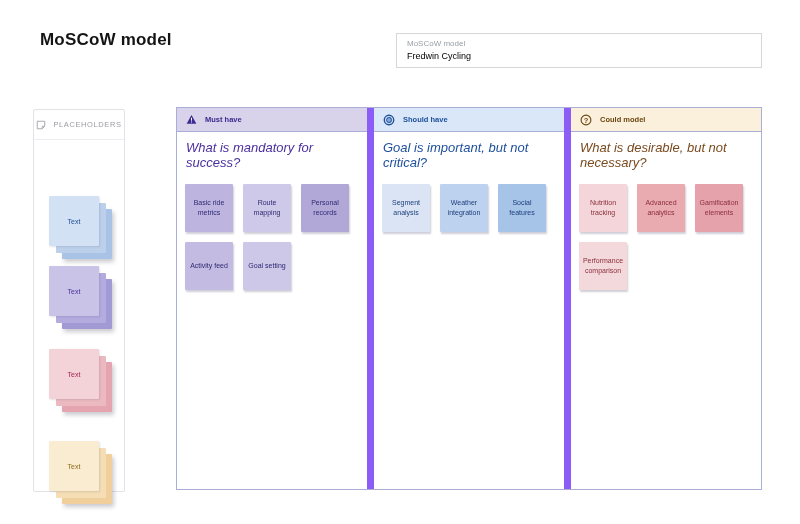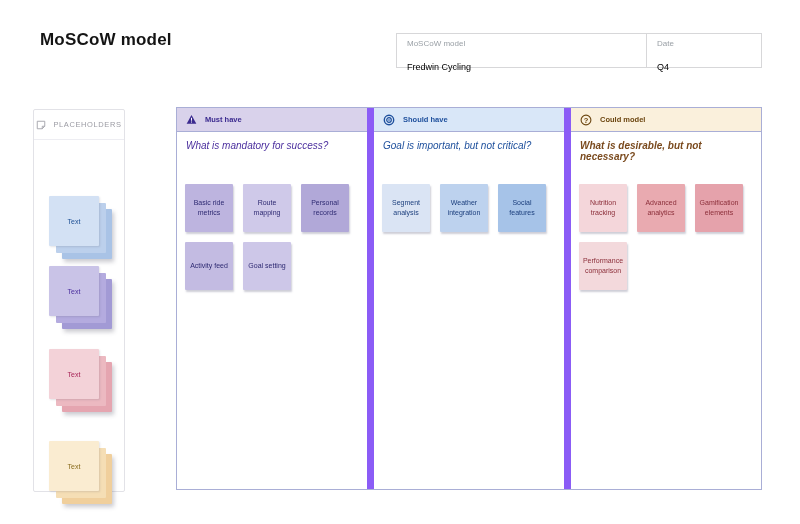--- a/index.html
+++ b/index.html
@@ -9,21 +9,21 @@
   .page-title { position:absolute; left:40px; top:30px; font-size:17px;
     font-weight:700; color:#141414; letter-spacing:.2px; }
 
   
   .meta-form { position:absolute; left:396px; top:33px; width:366px; height:35px;
     border:1px solid #d7d7d9; display:flex; background:#fff; }
   .meta-cell { padding:5px 10px 3px; display:flex; flex-direction:column; }
   .meta-cell.c0 { width:249px; }
   .meta-cell.c1 { flex:1; border-left:1px solid #d7d7d9; }
   .meta-label { font-size:8px; color:#9aa0a6; }
-  .meta-value { font-size:9px; color:#000; margin-top:14px; }
+  .meta-value { font-size:9px; color:#000; margin-top:3px; }
 
   
   .panel { position:absolute; left:33px; top:109px; width:92px; height:383px;
     border:1px solid #e2e2e7; border-radius:2px; background:#fff; }
   .panel-header { height:30px; display:flex; align-items:center; justify-content:center;
     gap:7px; border-bottom:1px solid #ededf2; color:#9b9ba3; font-size:7.5px;
     letter-spacing:.6px; }
   .stacks { position:relative; width:100%; height:calc(100% - 30px); }
   .stack { position:absolute; left:15px; width:64px; height:64px; }
   .stack .layer { position:absolute; width:50px; height:50px; border-radius:1px; }
@@ -33,40 +33,36 @@
     font-size:7px; box-shadow:1px 1px 2px rgba(70,70,90,.15); }
 
   
   .board { position:absolute; left:176px; top:107px; width:586px; height:383px;
     border:1px solid #a9aed6; display:flex; background:#fff; }
   .column { flex:1; min-width:0; display:flex; flex-direction:column; }
   .column + .column { border-left:7px solid #8b5cf6; }
   .col-header { flex:0 0 24px; display:flex; align-items:center; gap:8px;
     padding-left:9px; border-bottom:1px solid #a9aed6; font-size:7.5px; font-weight:700; }
   .col-header svg { flex:0 0 auto; display:block; }
-  .col-subtitle { height:52px; padding:8px 9px 0; font-size:10px; font-style:italic; }
+  .col-subtitle { height:52px; padding:8px 9px 0; font-size:13px; font-style:italic; }
   .notes { padding-left:8px; display:flex; flex-wrap:wrap; column-gap:10px; row-gap:10px;
     align-content:flex-start; }
   .note { width:48px; height:48px; display:flex; align-items:center; justify-content:center;
     text-align:center; font-size:7px; line-height:1.4; padding:2px; border-radius:1px;
     box-shadow:1px 2px 2px rgba(80,80,110,.28); }
 </style>
 </head>
 <body>
 
 <div class="page-title">MoSCoW model</div>
 
 <div class="meta-form">
   <div class="meta-cell c0">
     <span class="meta-label">MoSCoW model</span>
     <span class="meta-value">Fredwin Cycling</span>
-  </div>
-  <div class="meta-cell c1">
-    <span class="meta-label">Date</span>
-    <span class="meta-value">Q4</span>
   </div>
 </div>
 
 <div class="panel">
   <div class="panel-header">
     <svg width="10" height="10" viewBox="0 0 12 12" fill="none">
       <path d="M1.5 1.5 h9 v6 l-3 3 h-6 Z" stroke="#a2a2aa" stroke-width="1.1"></path>
       <path d="M10.5 7.5 h-3 v3" stroke="#a2a2aa" stroke-width="1.1"></path>
     </svg>
     <span>PLACEHOLDERS</span>
@@ -132,21 +128,21 @@
       </div>
   </div>
   <div class="column">
     <div class="col-header" style="background: rgb(250, 240, 220); color: rgb(107, 69, 15);">
       <svg width="12" height="12" viewBox="0 0 12 12" fill="none">
         <circle cx="6" cy="6" r="4.9" stroke="#6b450f" stroke-width="1.1"></circle>
         <text x="6" y="8.5" text-anchor="middle" font-size="7.5" font-weight="bold" fill="#6b450f" font-family="Liberation Sans, sans-serif">?</text>
       </svg>
       <span>Could model</span>
     </div>
-    <div class="col-subtitle" style="color: rgb(122, 74, 30); font-weight: bold;">What is desirable, but not necessary?</div>
+    <div class="col-subtitle" style="color: rgb(122, 74, 30);">What is desirable, but not necessary?</div>
     <div class="notes">
         <div class="note" style="background: rgb(244, 214, 218); color: rgb(140, 47, 58);">Nutrition tracking</div>
         <div class="note" style="background: rgb(233, 170, 176); color: rgb(140, 47, 58);">Advanced analytics</div>
         <div class="note" style="background: rgb(229, 162, 171); color: rgb(140, 47, 58);">Gamification elements</div>
         <div class="note" style="background: rgb(243, 217, 220); color: rgb(140, 47, 58);">Performance comparison</div>
       </div>
   </div>
 </div>
 
 </body></html>

